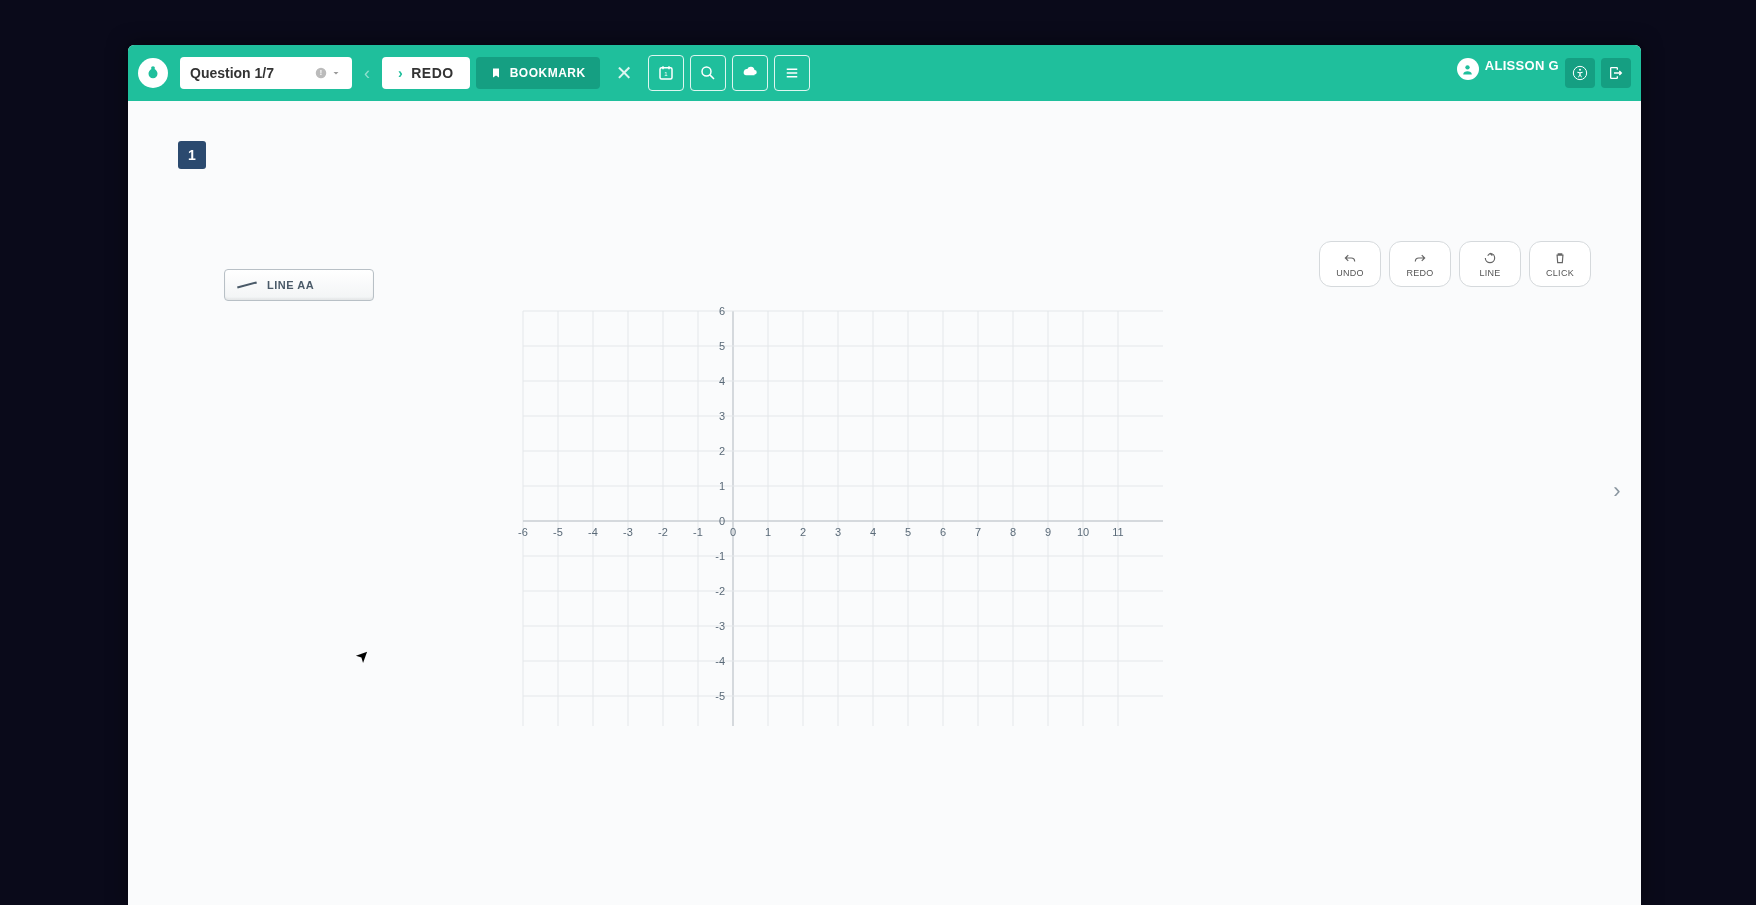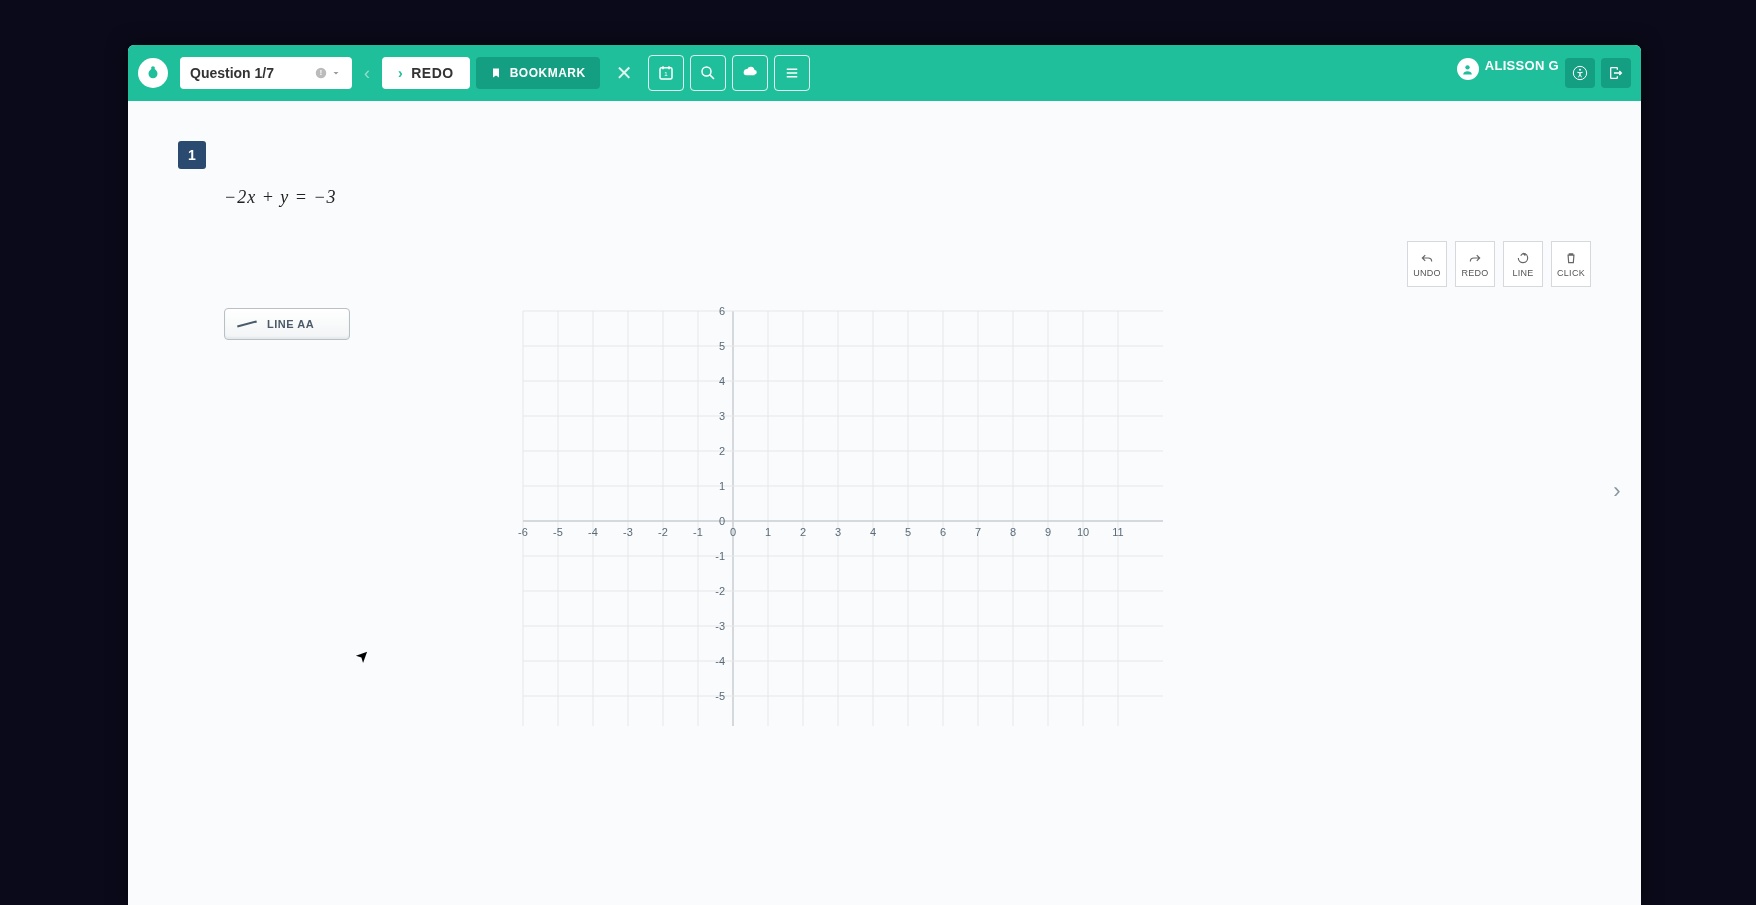--- a/index.html
+++ b/index.html
@@ -177,24 +177,24 @@
       letter-spacing: 1px;
     }
     .action-row {
       position: absolute;
       top: 140px;
       right: 50px;
       display: flex;
       gap: 8px;
     }
     .action-btn {
-      width: 40px;
+      width: 62px;
       height: 46px;
       border: 1px solid #d5d9dc;
-      border-radius: 0;
+      border-radius: 12px;
       background: #fff;
       display: flex;
       flex-direction: column;
       align-items: center;
       justify-content: center;
       gap: 3px;
       font-size: 9px;
       color: #555;
       cursor: pointer;
       letter-spacing: 0.3px;
@@ -205,21 +205,21 @@
       margin-left: 46px;
     }
     .tool-label {
       font-size: 12px;
       color: #6b7a88;
       font-weight: 600;
       letter-spacing: 0.5px;
       margin-bottom: 10px;
     }
     .tool-btn {
-      width: 126px;
+      width: 150px;
       padding: 9px 12px;
       border: 1px solid #b8c0c6;
       border-radius: 4px;
       background: linear-gradient(#fff, #f2f4f5);
       display: flex;
       align-items: center;
       gap: 10px;
       font-size: 11px;
       color: #4a5a68;
       font-weight: 600;
@@ -349,21 +349,20 @@
   </div>
 
   <div class="content">
 
     <div class="question-header">
       <div class="qnum-box">
         <span>1</span>
       </div>
     </div>
 
-    <div class="equation">−2x + y = −3</div>
 
     <div class="action-row">
       <div class="action-btn">
         <svg viewBox="0 0 24 24">
             <path fill="none" stroke="#666" stroke-width="2" d="M9 7L4 12l5 5M4 12h10a6 6 0 016 6"></path>
           </svg>
         <span>UNDO</span>
       </div>
       <div class="action-btn">
         <svg viewBox="0 0 24 24">

